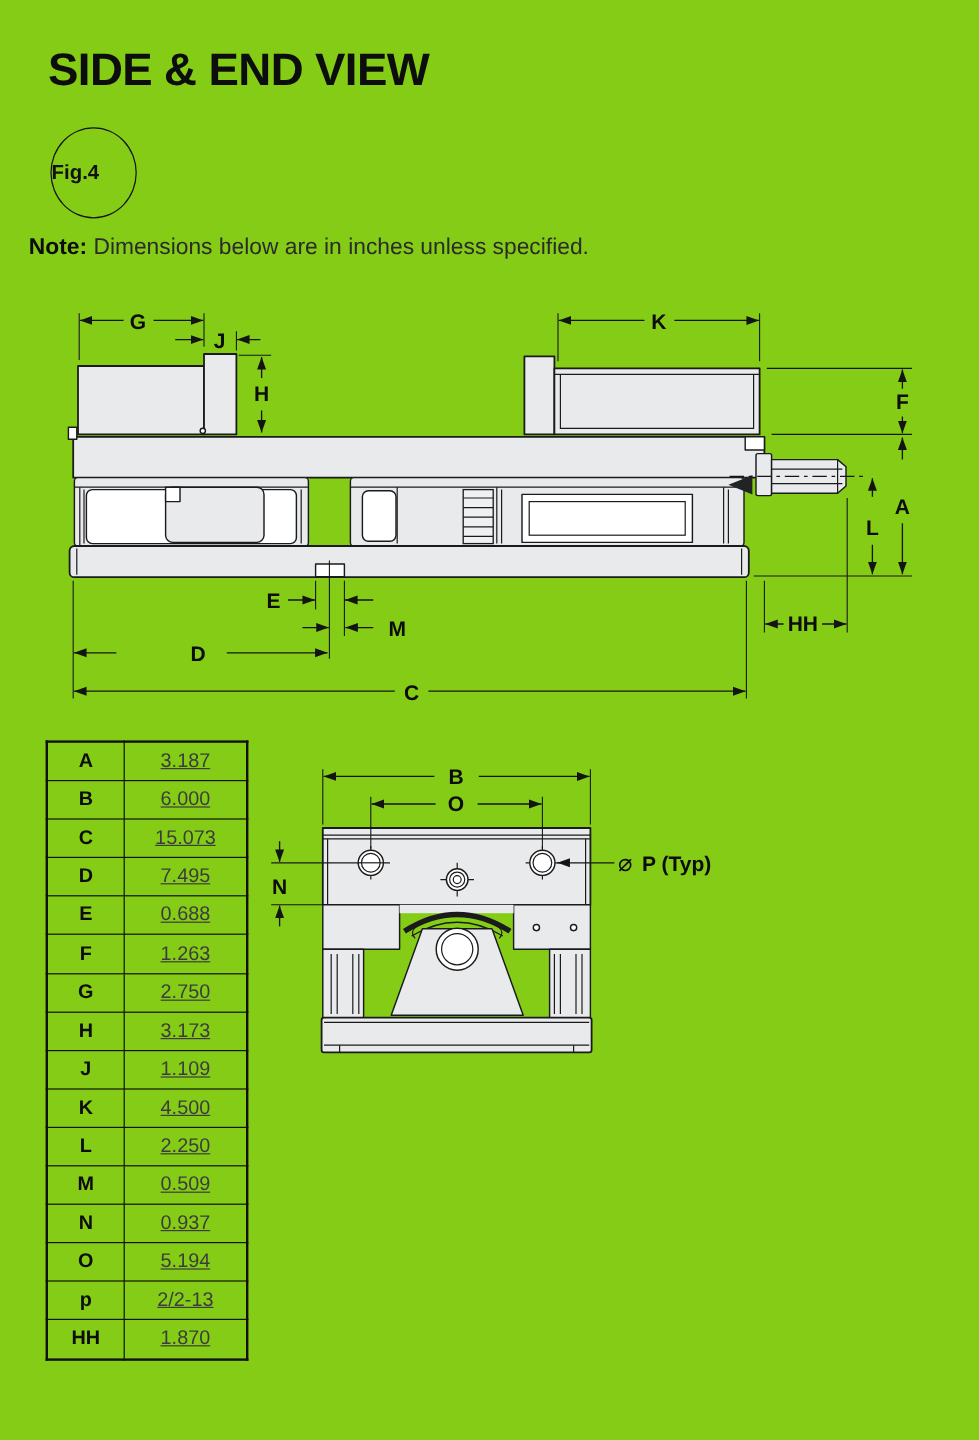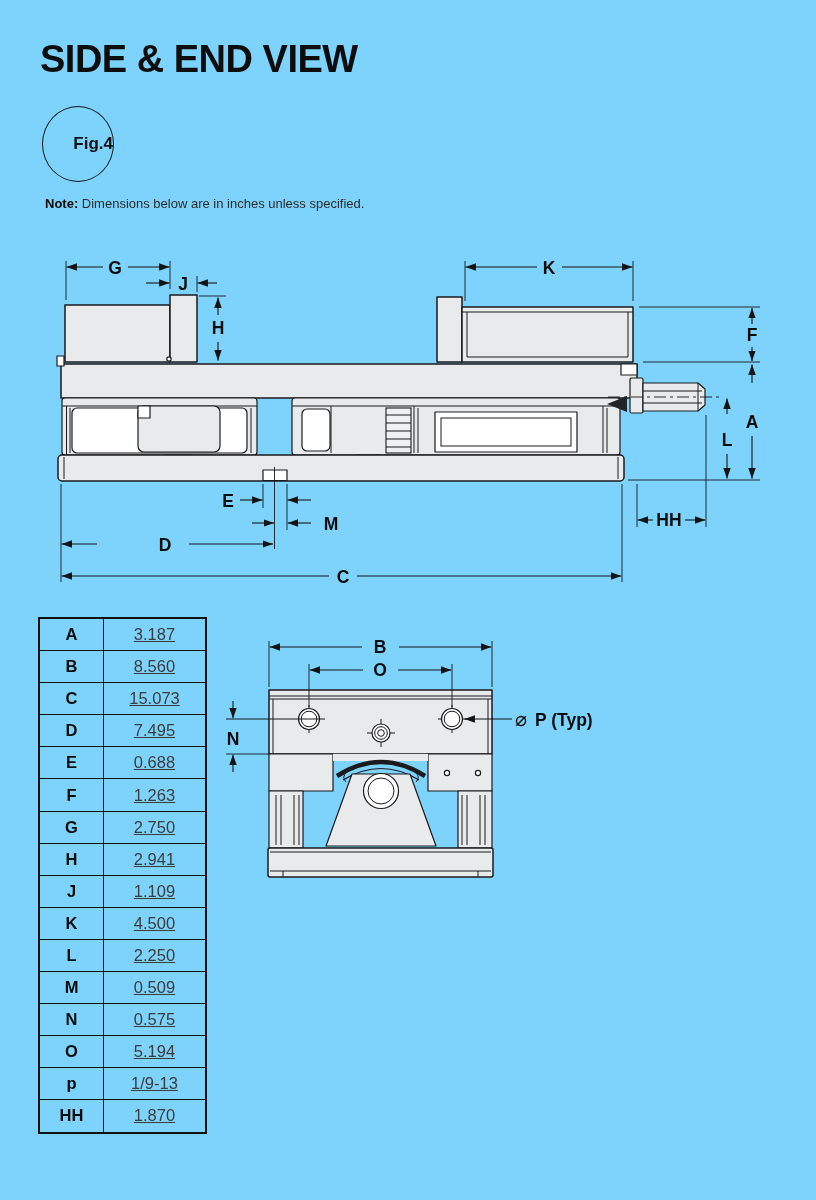--- a/index.html
+++ b/index.html
@@ -1,23 +1,23 @@
 <!DOCTYPE html>
 <html><head>
 <meta charset="utf-8">
 <style>
   html,body{margin:0;padding:0;background:#fff;}
-  .canvas{position:relative;width:816px;height:1200px;background:#7dd3fc;overflow:hidden;
+  .canvas{position:relative;width:816px;height:1200px;background:#84cc16;overflow:hidden;
           font-family:"Liberation Sans",sans-serif;}
   .page-title{position:absolute;left:40px;top:38px;font-size:38px;font-weight:800;
               letter-spacing:-0.5px;color:#0d0d0d;}
   .fig-badge{position:absolute;left:42px;top:106px;width:70px;height:74px;border:1.7px solid #141414;
-             border-radius:50%;display:flex;align-items:center;justify-content:flex-end;}
+             border-radius:50%;display:flex;align-items:center;justify-content:flex-start;}
   .fig-badge span{font-size:17px;font-weight:700;color:#111;}
-  .note-line{position:absolute;left:45px;top:196px;font-size:13px;color:#2b2b2b;}
+  .note-line{position:absolute;left:24px;top:196px;font-size:19px;color:#2b2b2b;}
   .note-line b{color:#0c0c0c;font-weight:700;}
   svg{position:absolute;left:0;}
   .part{fill:#e8eaec;stroke:#1b1b1d;stroke-width:1.5;stroke-linejoin:round;}
   .part2{fill:#e8eaec;stroke:#1b1b1d;stroke-width:1.2;stroke-linejoin:round;}
   .wh{fill:#ffffff;stroke:#1b1b1d;stroke-width:1.2;stroke-linejoin:round;}
   .lad{fill:#eef0f1;stroke:#1b1b1d;stroke-width:1.1;}
   .tl{fill:none;stroke:#1b1b1d;stroke-width:1;}
   .dk{fill:#222325;stroke:none;}
   .ext{stroke:#161616;stroke-width:0.9;fill:none;}
   .dim{stroke:#141414;stroke-width:1.1;fill:none;}
@@ -273,21 +273,21 @@
   </svg>
 
   <table class="dims">
     <tbody>
       <tr>
           <td class="c1">A</td>
           <td class="c2">3.187</td>
         </tr>
       <tr>
           <td class="c1">B</td>
-          <td class="c2">8.560</td>
+          <td class="c2">6.000</td>
         </tr>
       <tr>
           <td class="c1">C</td>
           <td class="c2">15.073</td>
         </tr>
       <tr>
           <td class="c1">D</td>
           <td class="c2">7.495</td>
         </tr>
       <tr>
@@ -297,49 +297,49 @@
       <tr>
           <td class="c1">F</td>
           <td class="c2">1.263</td>
         </tr>
       <tr>
           <td class="c1">G</td>
           <td class="c2">2.750</td>
         </tr>
       <tr>
           <td class="c1">H</td>
-          <td class="c2">2.941</td>
+          <td class="c2">3.173</td>
         </tr>
       <tr>
           <td class="c1">J</td>
           <td class="c2">1.109</td>
         </tr>
       <tr>
           <td class="c1">K</td>
           <td class="c2">4.500</td>
         </tr>
       <tr>
           <td class="c1">L</td>
           <td class="c2">2.250</td>
         </tr>
       <tr>
           <td class="c1">M</td>
           <td class="c2">0.509</td>
         </tr>
       <tr>
           <td class="c1">N</td>
-          <td class="c2">0.575</td>
+          <td class="c2">0.937</td>
         </tr>
       <tr>
           <td class="c1">O</td>
           <td class="c2">5.194</td>
         </tr>
       <tr>
           <td class="c1">p</td>
-          <td class="c2">1/9-13</td>
+          <td class="c2">2/2-13</td>
         </tr>
       <tr>
           <td class="c1">HH</td>
           <td class="c2">1.870</td>
         </tr>
     </tbody>
   </table>
 
 </div>
 

